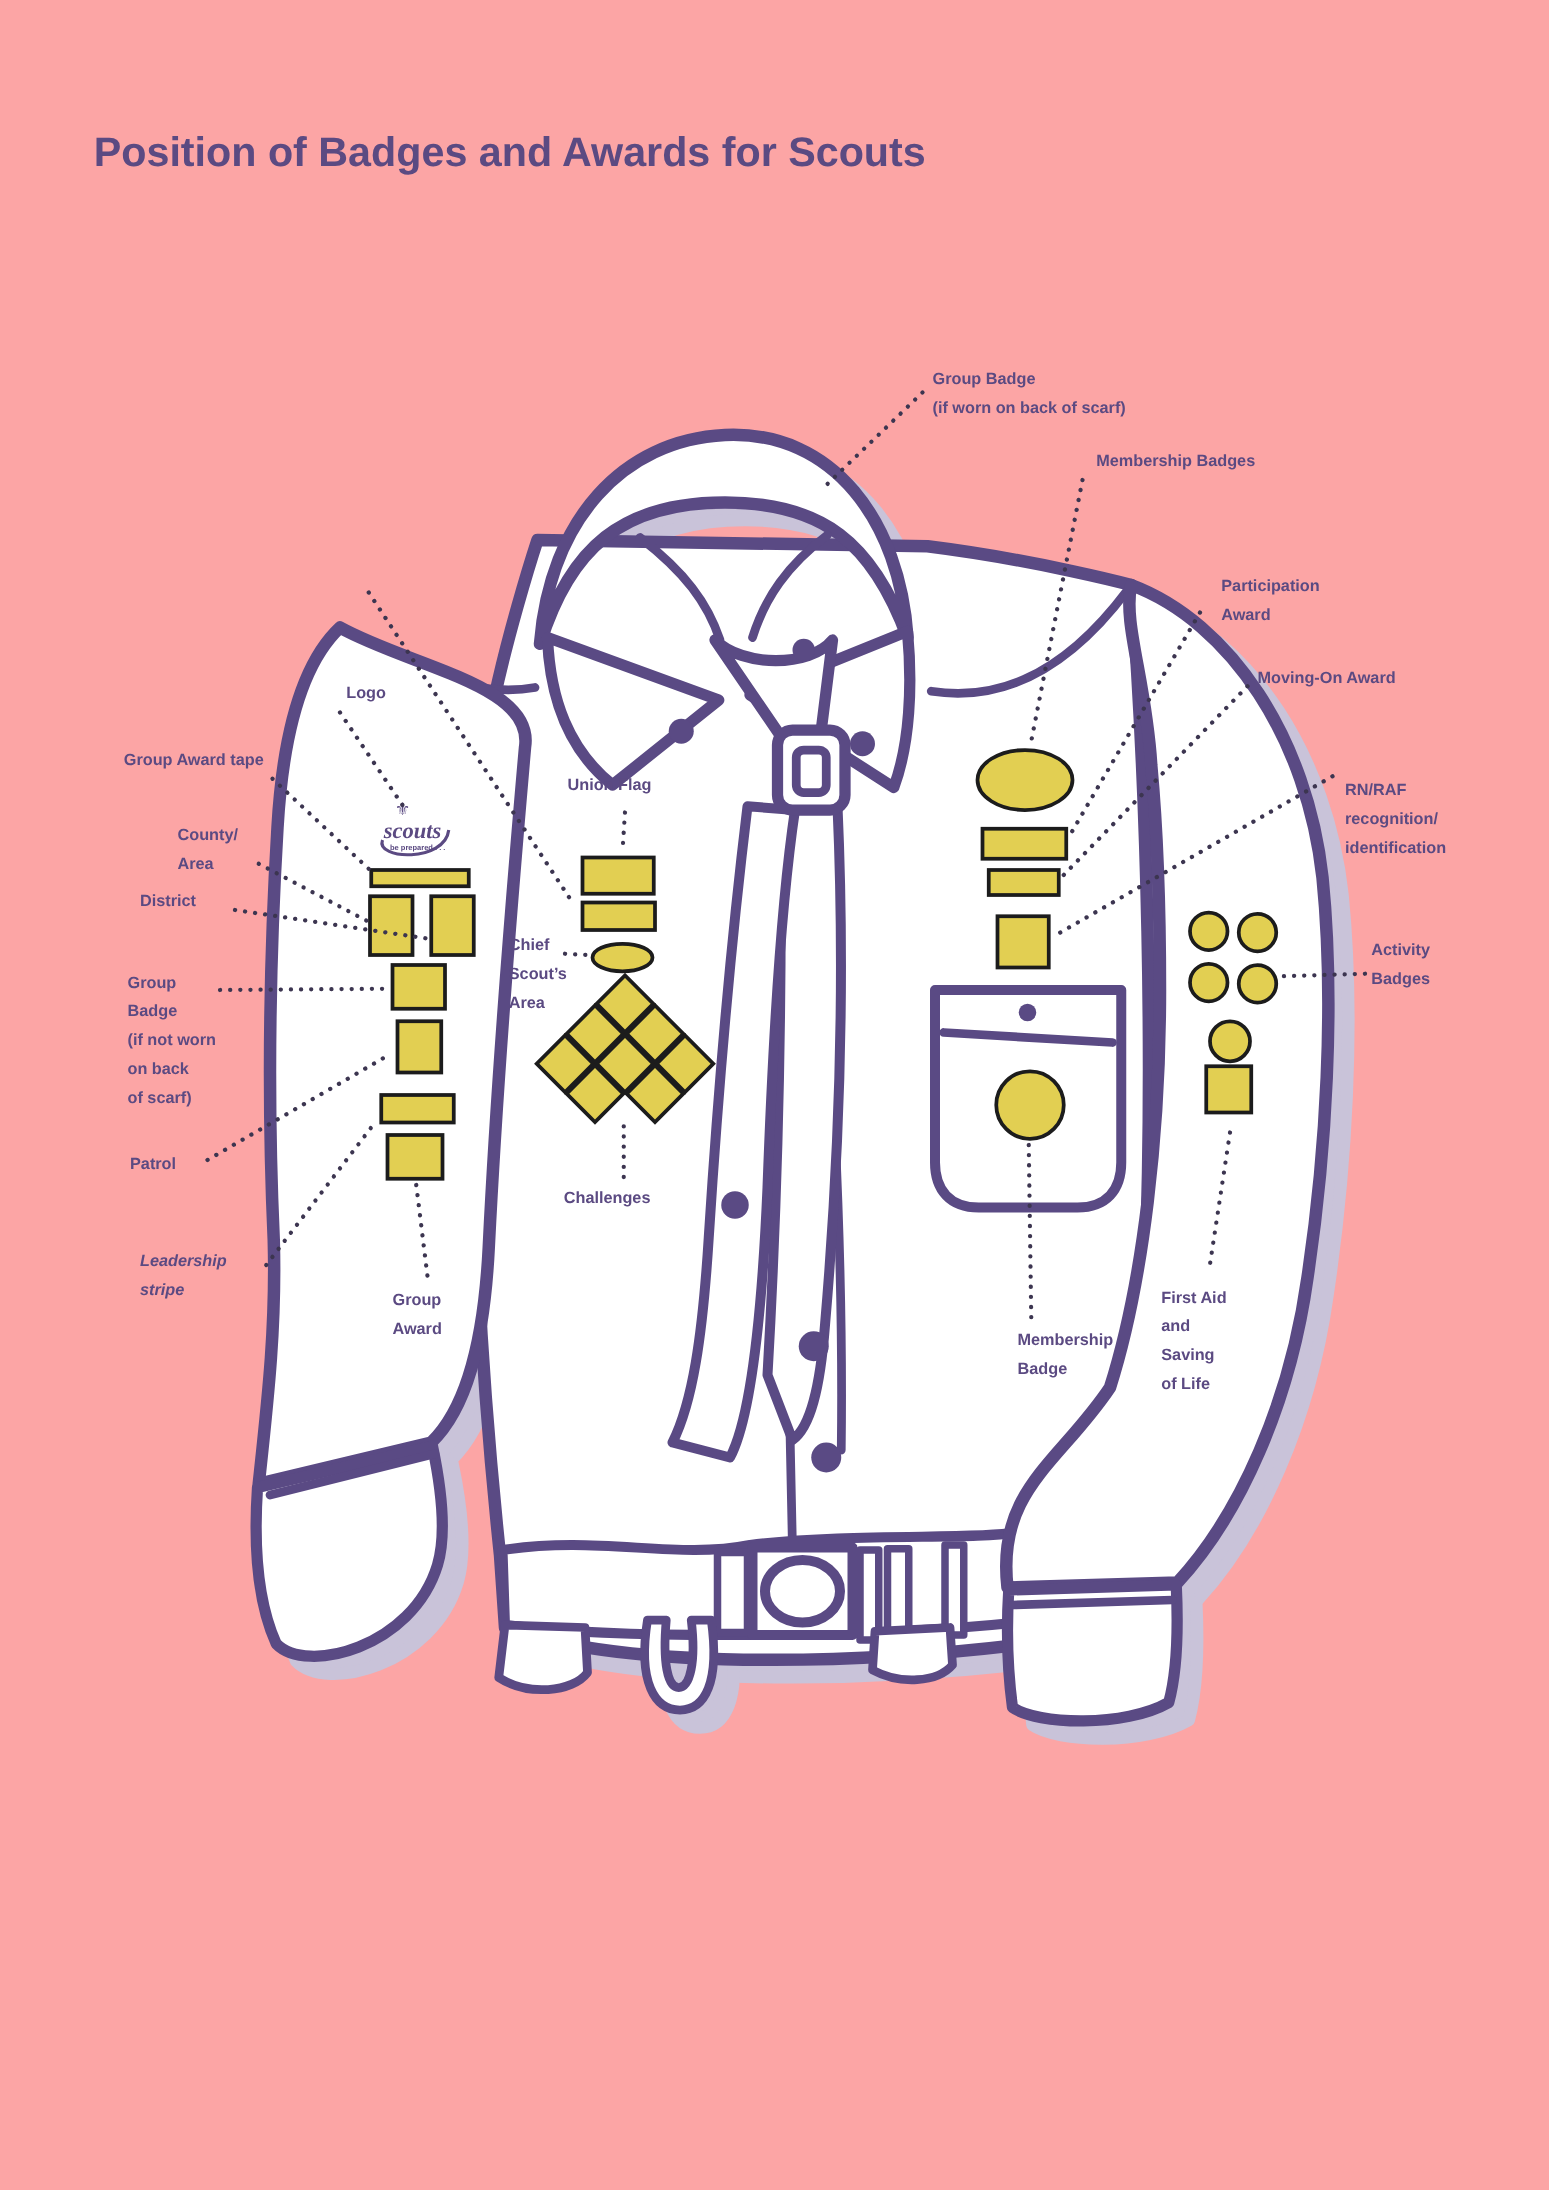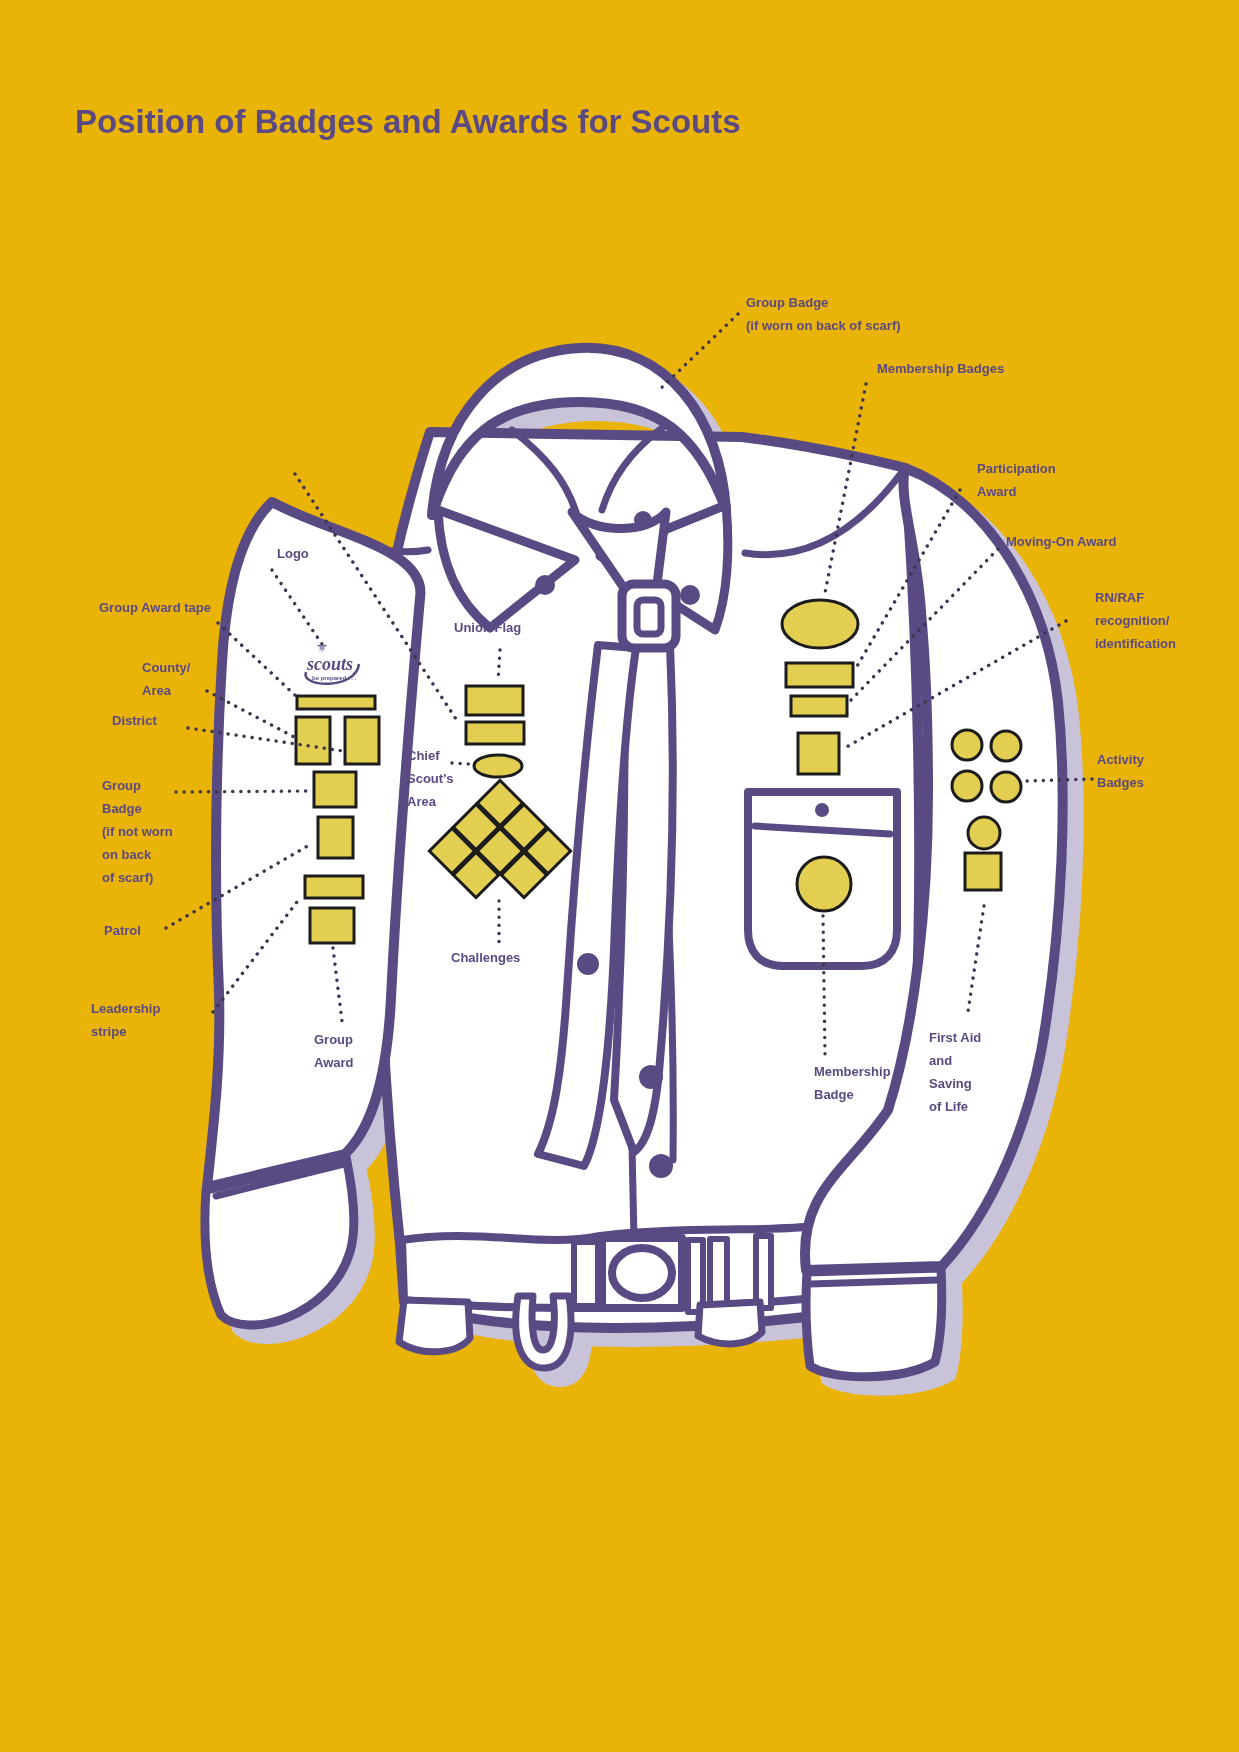--- a/index.html
+++ b/index.html
@@ -1,16 +1,16 @@
 <!DOCTYPE html>
 <html style="--purple: #5b4a82; --outline: #5a4a84; --yellow: #e2cf52; --shadow: #c9c3d9;"><head>
 <meta charset="utf-8">
 <style>
   html,body{margin:0;padding:0;background:#fff;}
-  .page{position:relative;width:1239px;height:1752px;background:#eab308;overflow:hidden;
+  .page{position:relative;width:1239px;height:1752px;background:#fca5a5;overflow:hidden;
         font-family:"Liberation Sans",sans-serif;}
   .page-title{position:absolute;left:75px;top:103px;font-size:33px;font-weight:bold;
         color:var(--purple,#5b4a82);letter-spacing:0;}
   .lbl{position:absolute;font-size:13px;font-weight:bold;line-height:23px;
         color:var(--purple,#5b4a82);white-space:pre-line;}
   svg{position:absolute;left:0;top:0;}
   .shadow{fill:var(--shadow,#c9c3d9);stroke:var(--shadow,#c9c3d9);stroke-width:10;stroke-linejoin:round;}
   .lineart{fill:#ffffff;stroke:var(--outline,#5a4a84);stroke-width:10;stroke-linejoin:round;stroke-linecap:round;}
   .seam{fill:none;stroke:var(--outline,#5a4a84);stroke-width:7;stroke-linecap:round;}
   .dotb{fill:var(--outline,#5a4a84);stroke:none;}
@@ -163,21 +163,21 @@
       <path class="dots" d="M333,948 L342,1021"></path>
     </g>
   </svg>
 
   <div class="lbl" style="left:746px;top:291px;">Group Badge
 (if worn on back of scarf)</div>
   <div class="lbl" style="left:877px;top:357px;">Membership Badges</div>
   <div class="lbl" style="left:977px;top:457px;">Participation
 Award</div>
   <div class="lbl" style="left:1006px;top:530px;">Moving-On Award</div>
-  <div class="lbl" style="left:1076px;top:586px;margin-left:19px;">RN/RAF
+  <div class="lbl" style="left:1076px;top:620px;">RN/RAF
 recognition/
 identification</div>
   <div class="lbl" style="left:1097px;top:748px;">Activity
 Badges</div>
   <div class="lbl" style="left:929px;top:1026px;">First Aid
 and
 Saving
 of Life</div>
   <div class="lbl" style="left:774px;top:1060px;margin-left:40px;">Membership
 Badge</div>
@@ -190,18 +190,18 @@
   <div class="lbl" style="left:99px;top:596px;">Group Award tape</div>
   <div class="lbl" style="left:142px;top:656px;">County/
 Area</div>
   <div class="lbl" style="left:112px;top:709px;">District</div>
   <div class="lbl" style="left:102px;top:774px;">Group
 Badge
 (if not worn
 on back
 of scarf)</div>
   <div class="lbl" style="left:104px;top:919px;">Patrol</div>
-  <div class="lbl" style="left:91px;top:997px;">Leadership
+  <div class="lbl" style="left:112px;top:997px;font-style:italic;">Leadership
 stripe</div>
   <div class="lbl" style="left:314px;top:1028px;">Group
 Award</div>
 
 </div>
 
 </body></html>

